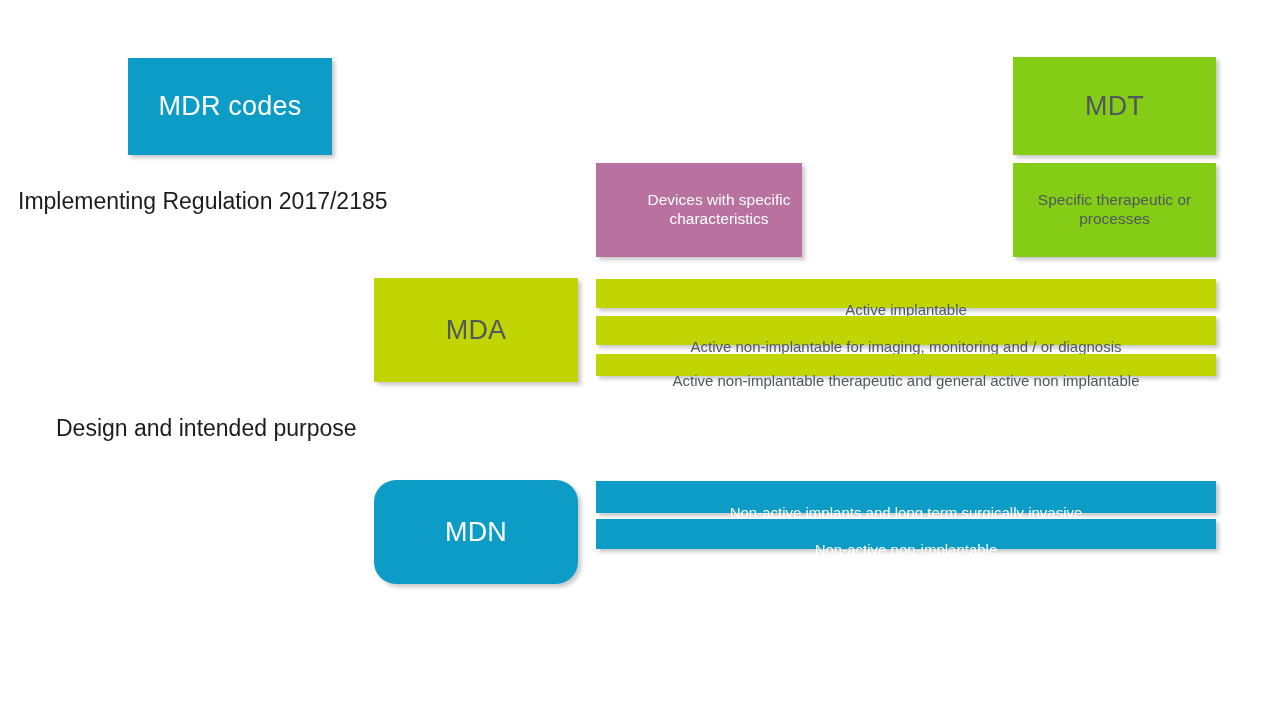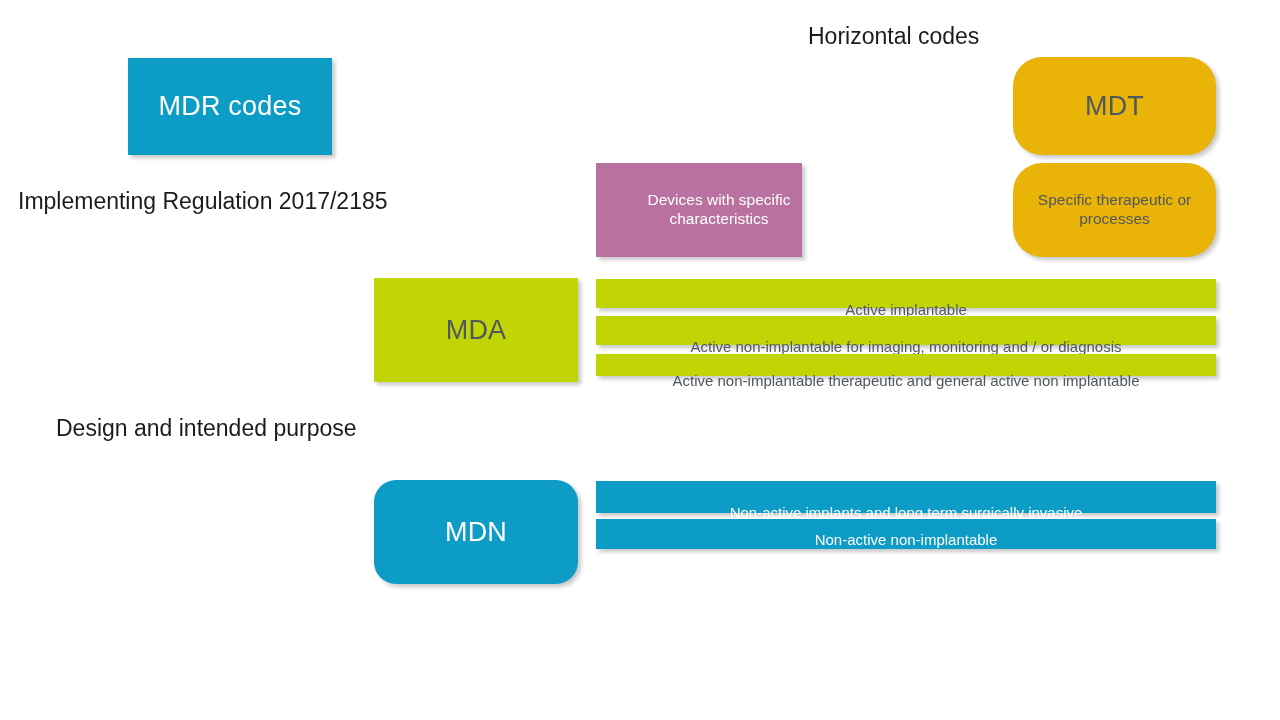--- a/index.html
+++ b/index.html
@@ -45,21 +45,21 @@
   .bar {
     font-size: 15px;
     font-weight: 400;
     padding: 0 8px;
     margin-top: 32px;
   }
 
   
   .c-blue   { background: #0c9cc6; color: #ffffff; }
   .c-pink   { background: #b9719f; color: #ffffff; }
-  .c-yellow { background: #eab308; color: #4f585e; border-radius: 29px; }
+  .c-yellow { background: #84cc16; color: #4f585e; }
   .c-green  { background: #c1d505; color: #4f585e; }
 
   
   .label {
     position: absolute;
     color: #1c1c1c;
     font-weight: 400;
     white-space: nowrap;
   }
   .label-heading  { font-size: 23px; }
@@ -79,28 +79,27 @@
 
   #box-mda        { left: 374px; top: 278px; width: 204px; height: 104px; }
   #bar-mda-0      { left: 596px; top: 279px; width: 620px; height: 29px; }
   #bar-mda-1      { left: 596px; top: 316px; width: 620px; height: 29px; }
   #bar-mda-2      { left: 596px; top: 354px; width: 620px; height: 22px; }
 
   #label-design   { left: 56px;  top: 415px; }
 
   #box-mdn        { left: 374px; top: 480px; width: 204px; height: 104px; border-radius: 22px; }
   #bar-mdn-0      { left: 596px; top: 481px; width: 620px; height: 32px; }
-  #bar-mdn-1      { left: 596px; top: 519px; width: 620px; height: 30px; align-items: flex-end; }
+  #bar-mdn-1      { left: 596px; top: 519px; width: 620px; height: 30px; }
 </style>
 </head>
 <body>
 
 <div id="slide">
 
-  <div class="label label-heading" id="heading-horizontal">Horizontal codes</div>
 
   <div class="box c-blue" id="box-mdr">
     <span class="box-title">MDR codes</span>
   </div>
 
   <div class="label label-caption" id="label-impl">Implementing Regulation 2017/2185</div>
 
   <div class="box c-pink" id="box-mds-sub">
     <span class="box-sub">Devices with specific characteristics</span>
   </div>

